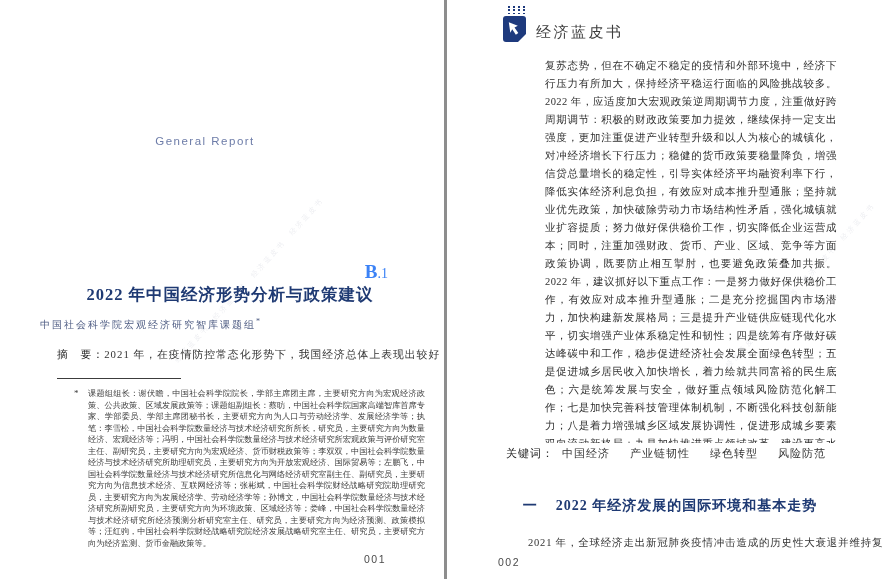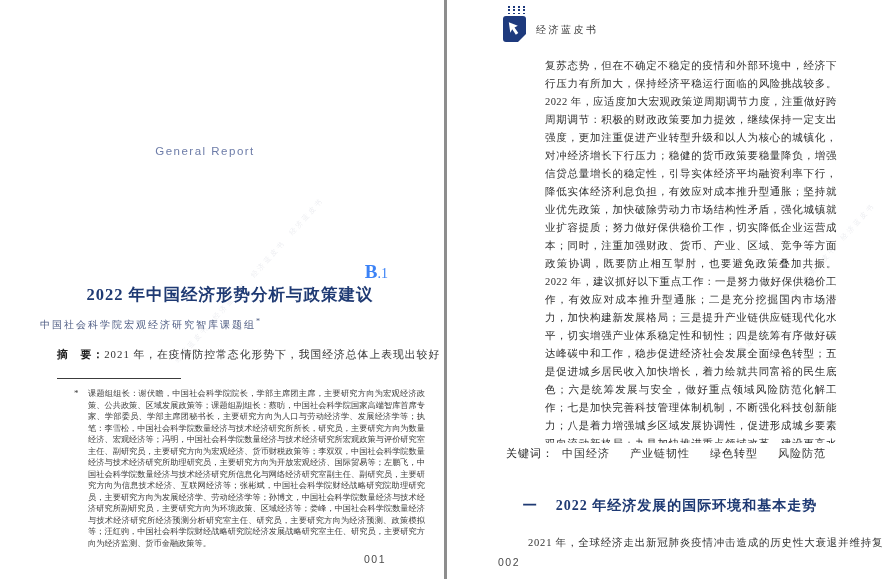--- a/index.html
+++ b/index.html
@@ -14,33 +14,33 @@
   .spine{position:absolute;left:444px;top:0;width:3px;height:579px;background:#8d8d8d;}
 
   
   .wm{position:absolute;font-size:7px;color:#2a3560;opacity:.09;
       letter-spacing:2.5px;white-space:nowrap;transform:rotate(-48deg);
       pointer-events:none;}
 
   
   .lp-header{position:absolute;top:123px;left:20px;width:370px;text-align:center;}
   .lp-zh{font-size:22px;font-weight:bold;color:#1f3a73;letter-spacing:14px;text-indent:14px;}
-  .lp-en{margin-top:22px;font-family:"Liberation Sans","DejaVu Sans",sans-serif;
+  .lp-en{margin-top:12px;font-family:"Liberation Sans","DejaVu Sans",sans-serif;
          font-size:11.5px;color:#6d7ca8;letter-spacing:1.5px;}
   .bnum{position:absolute;top:261px;right:56px;color:#3b82f6;}
   .bnum .b{font-size:19px;font-weight:bold;}
   .bnum .rest{font-size:14px;}
   .lp-title{position:absolute;top:284px;left:40px;width:380px;text-align:center;
             font-size:16.5px;font-weight:bold;color:#1f3a73;letter-spacing:1px;}
   .lp-author{position:absolute;top:317px;left:40px;width:380px;text-align:left;
              font-size:10px;color:#4d5b82;letter-spacing:2px;}
   .lp-author sup{font-size:8px;}
   .lp-abstract{position:absolute;top:348px;left:57px;width:382px;white-space:nowrap;
                font-size:10.8px;color:#333;letter-spacing:1px;}
-  .lp-abstract .lbl{font-weight:bold;color:#1a1a1a;margin-top:25px;}
+  .lp-abstract .lbl{font-weight:normal;color:#1a1a1a;margin-top:25px;}
   .fn-rule{position:absolute;top:378px;left:57px;width:124px;height:0;
            border-top:1.5px solid #3c3c3c;}
   .footnote{position:absolute;top:388px;left:57px;width:368px;height:163px;
             overflow:hidden;padding-left:31px;box-sizing:border-box;
             font-size:8.2px;line-height:11.5px;color:#3b3b3b;text-align:justify;}
   .footnote .mark{position:absolute;left:17px;top:0;font-size:9px;}
   .pnum{font-family:"Liberation Sans","DejaVu Sans",sans-serif;
         font-size:10.5px;color:#4a4a4a;letter-spacing:1.5px;}
   #pnum-left{position:absolute;top:553px;left:300px;width:86px;text-align:right;}
   #pnum-right{position:absolute;top:556px;left:50px;}
@@ -51,21 +51,21 @@
   .logo-dots span{width:2px;height:10px;margin-right:3px;
      background:repeating-linear-gradient(#1e3a7d 0 1.5px,transparent 1.5px 3.5px);}
   .logo-pagebox{position:relative;width:23px;height:26px;background:#1e3a7d;
      border-radius:3px;margin-top:0;}
   .logo-pagebox svg{position:absolute;left:2px;top:2px;}
   .logo-fold{position:absolute;right:0;bottom:0;width:0;height:0;
      border-style:solid;border-width:0 0 8px 8px;
      border-color:transparent transparent #ffffff transparent;}
   .logo-text{position:absolute;top:23px;left:88px;
      font-family:Liberation Serif, serif;
-     font-size:10px;color:#3d3d3d;letter-spacing:2.5px;}
+     font-size:15px;color:#3d3d3d;letter-spacing:2.5px;}
 
   
   .rp-abstract{position:absolute;top:57px;left:97px;width:292px;height:386px;
      overflow:hidden;font-size:10.5px;line-height:18px;color:#2f2f2f;
      text-align:justify;letter-spacing:.4px;}
   .rp-keywords{position:absolute;top:446px;left:58px;font-size:11px;color:#333;}
   .rp-keywords .lbl{font-weight:normal;color:#1a1a1a;margin-right:8px;letter-spacing:1px;}
   .rp-keywords .kw{margin-right:20px;letter-spacing:1px;}
   .rp-section{position:absolute;top:497px;left:0;width:444px;text-align:center;
      font-size:14px;font-weight:bold;color:#1f3a73;letter-spacing:1px;}

